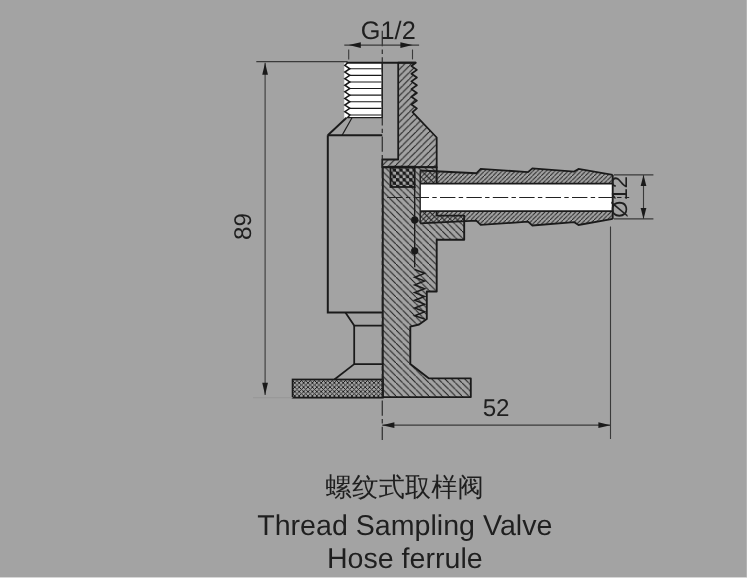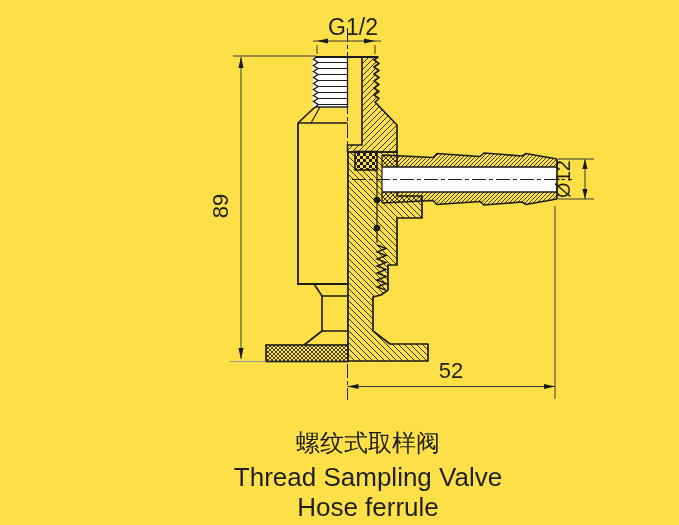--- a/index.html
+++ b/index.html
@@ -1,17 +1,17 @@
 <!DOCTYPE html>
 <html><head>
 <meta charset="utf-8">
 <style>
   html,body{margin:0;padding:0;background:#fff;}
   .canvas{
-    position:relative;width:679px;height:525px;background:#fde047;overflow:hidden;
+    position:relative;width:679px;height:525px;background:#a3a3a3;overflow:hidden;
     font-family:"Liberation Sans",sans-serif;
   }
   svg text{
     font-family:"Liberation Sans",sans-serif;
     fill:#1f1f1f;
   }
   .cap-zh{font-size:24px;}
   .cap-en{font-size:26px;}
 </style>
 </head>

